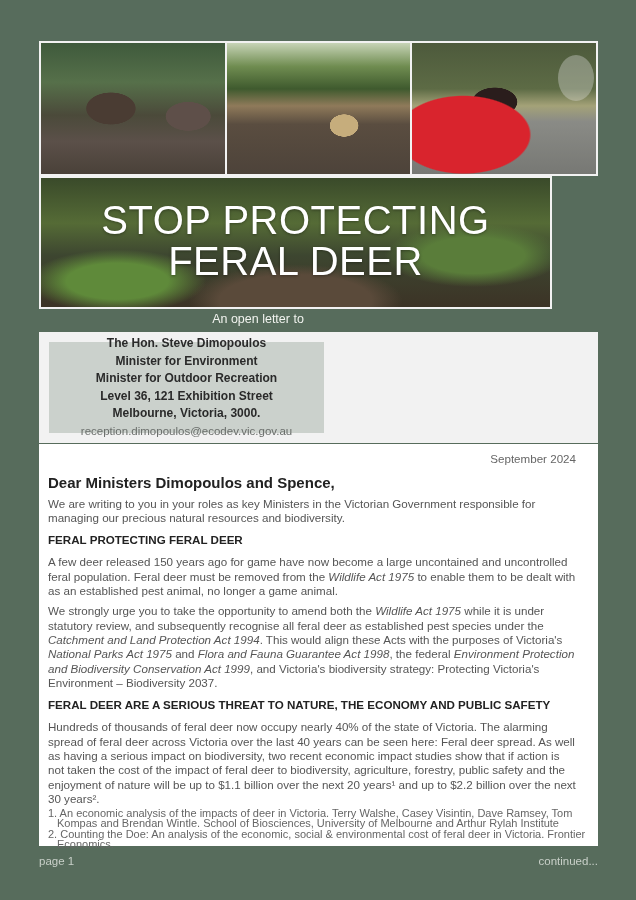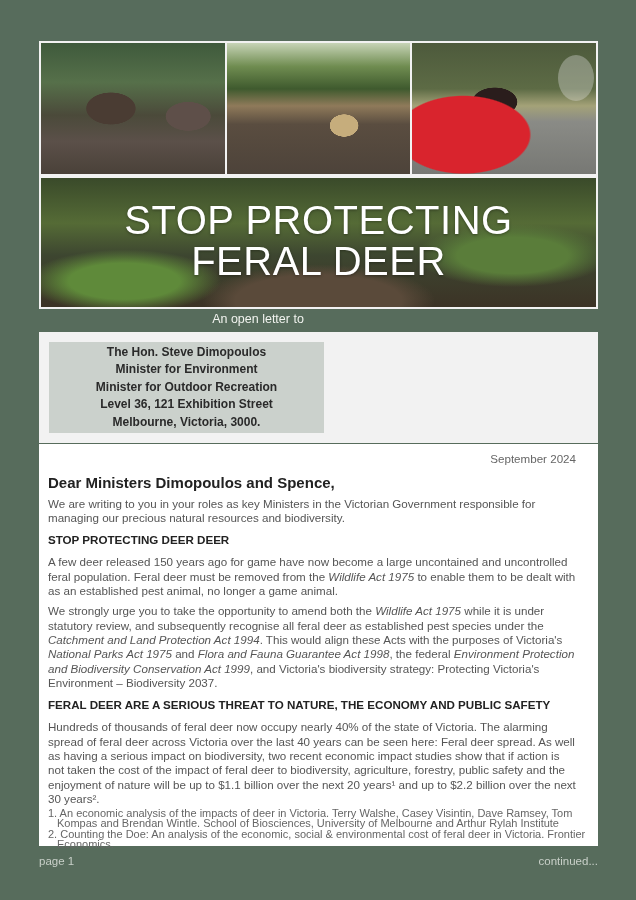--- a/index.html
+++ b/index.html
@@ -29,21 +29,21 @@
     background:
       radial-gradient(ellipse 55% 45% at 28% 70%, #d9242d 0 65%, transparent 67%),
       radial-gradient(ellipse 20% 18% at 45% 45%, #2a1d1c 0 60%, transparent 62%),
       linear-gradient(180deg, #4d5a3c 0%, #5d6b45 35%, #a4a278 48%, #8a8b86 60%, #777874 100%);
   }
   .photo-car::after {
     content: ""; position: absolute; right: 2px; top: 12px; width: 36px; height: 46px;
     border-radius: 50%; background: rgba(230,230,230,0.35);
   }
   .banner {
-    position: absolute; left: 39px; top: 176px; width: 559px; height: 133px;
+    position: absolute; left: 39px; top: 176px; width: 513px; height: 133px;
     box-sizing: border-box; border: 2px solid #f2f2f2;
     background:
       radial-gradient(ellipse 30% 40% at 50% 95%, #5a4a3a 0 50%, transparent 70%),
       radial-gradient(ellipse 25% 35% at 15% 80%, #5f8a3a 0 40%, transparent 70%),
       radial-gradient(ellipse 25% 35% at 85% 60%, #5a7d3a 0 40%, transparent 70%),
       linear-gradient(180deg, #3a4a2a 0%, #556b36 35%, #3d4630 60%, #3c3326 100%);
     display: flex; flex-direction: column; align-items: center; justify-content: center;
   }
   .banner-title {
     color: #ffffff; font-size: 40px; line-height: 45px; text-align: center;
@@ -100,29 +100,30 @@
 
 <div class="open-letter">An open letter to</div>
 
 <div class="addresses">
   <div class="addr addr-left">
     <div>The Hon. Steve Dimopoulos</div>
     <div>Minister for Environment</div>
     <div>Minister for Outdoor Recreation</div>
     <div>Level 36, 121 Exhibition Street</div>
     <div>Melbourne, Victoria, 3000.</div>
+    <div class="email">reception.dimopoulos@ecodev.vic.gov.au</div>
   </div>
 </div>
 
 <div class="letter">
   <div class="date">September 2024</div>
   <div class="salutation">Dear Ministers Dimopoulos and Spence,</div>
   <p class="para">We are writing to you in your roles as key Ministers in the Victorian Government responsible for managing our precious natural resources and biodiversity.</p>
 
-  <div class="heading">STOP PROTECTING DEER DEER</div>
+  <div class="heading">FERAL PROTECTING FERAL DEER</div>
   <p class="para"><span>A few deer released 150 years ago for game have now become a large uncontained and uncontrolled feral population. Feral deer must be removed from the </span><i>Wildlife Act 1975</i><span> to enable them to be dealt with as an established pest animal, no longer a game animal.</span></p>
   <p class="para"><span>We strongly urge you to take the opportunity to amend both the </span><i>Wildlife Act 1975</i><span> while it is under statutory review, and subsequently recognise all feral deer as established pest species under the </span><i>Catchment and Land Protection Act 1994</i><span>. This would align these Acts with the purposes of Victoria's </span><i>National Parks Act 1975</i><span> and </span><i>Flora and Fauna Guarantee Act 1998</i><span>, the federal </span><i>Environment Protection and Biodiversity Conservation Act 1999</i><span>, and Victoria's biodiversity strategy: Protecting Victoria's Environment – Biodiversity 2037.</span></p>
 
   <div class="heading">FERAL DEER ARE A SERIOUS THREAT TO NATURE, THE ECONOMY AND PUBLIC SAFETY</div>
   <p class="para"><span>Hundreds of thousands of feral deer now occupy nearly 40% of the state of Victoria. The alarming spread of feral deer across Victoria over the last 40 years can be seen here: </span><span>Feral deer spread</span><span>.  As well as having a serious impact on biodiversity, two recent economic impact studies show that if action is not taken the cost of the impact of feral deer to biodiversity, agriculture, forestry, public safety and the enjoyment of nature will be up to $1.1 billion over the next 20 years¹ and up to $2.2 billion over the next 30 years².</span></p>
 
   <div class="footnotes">
     <div class="fn">1. An economic analysis of the impacts of deer in Victoria. Terry Walshe, Casey Visintin, Dave Ramsey, Tom Kompas and Brendan Wintle. School of Biosciences, University of Melbourne and Arthur Rylah Institute</div>
     <div class="fn">2. Counting the Doe: An analysis of the economic, social &amp; environmental cost of feral deer in Victoria. Frontier Economics.</div>
   </div>

